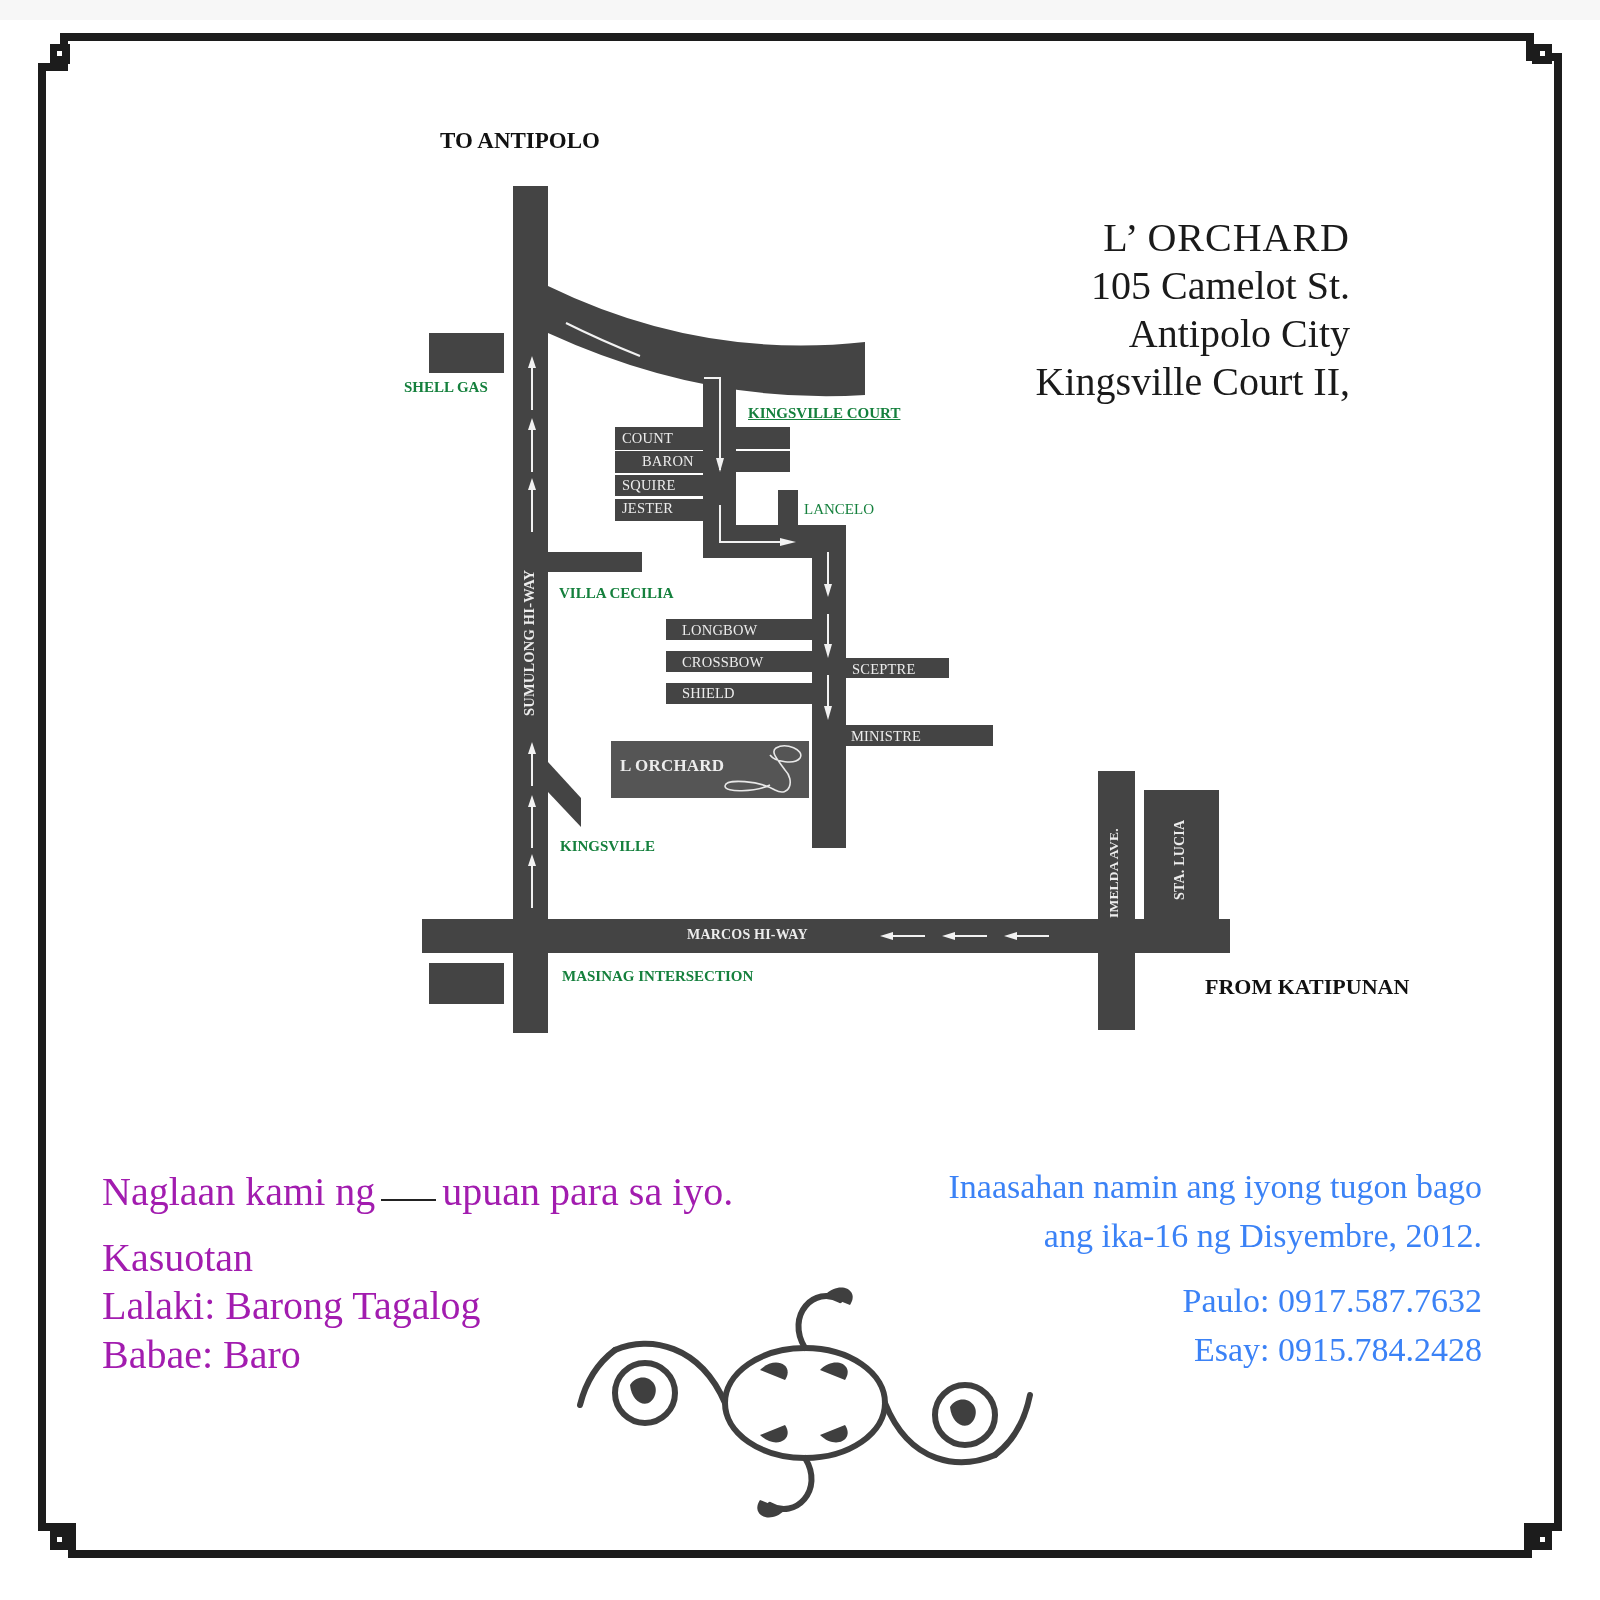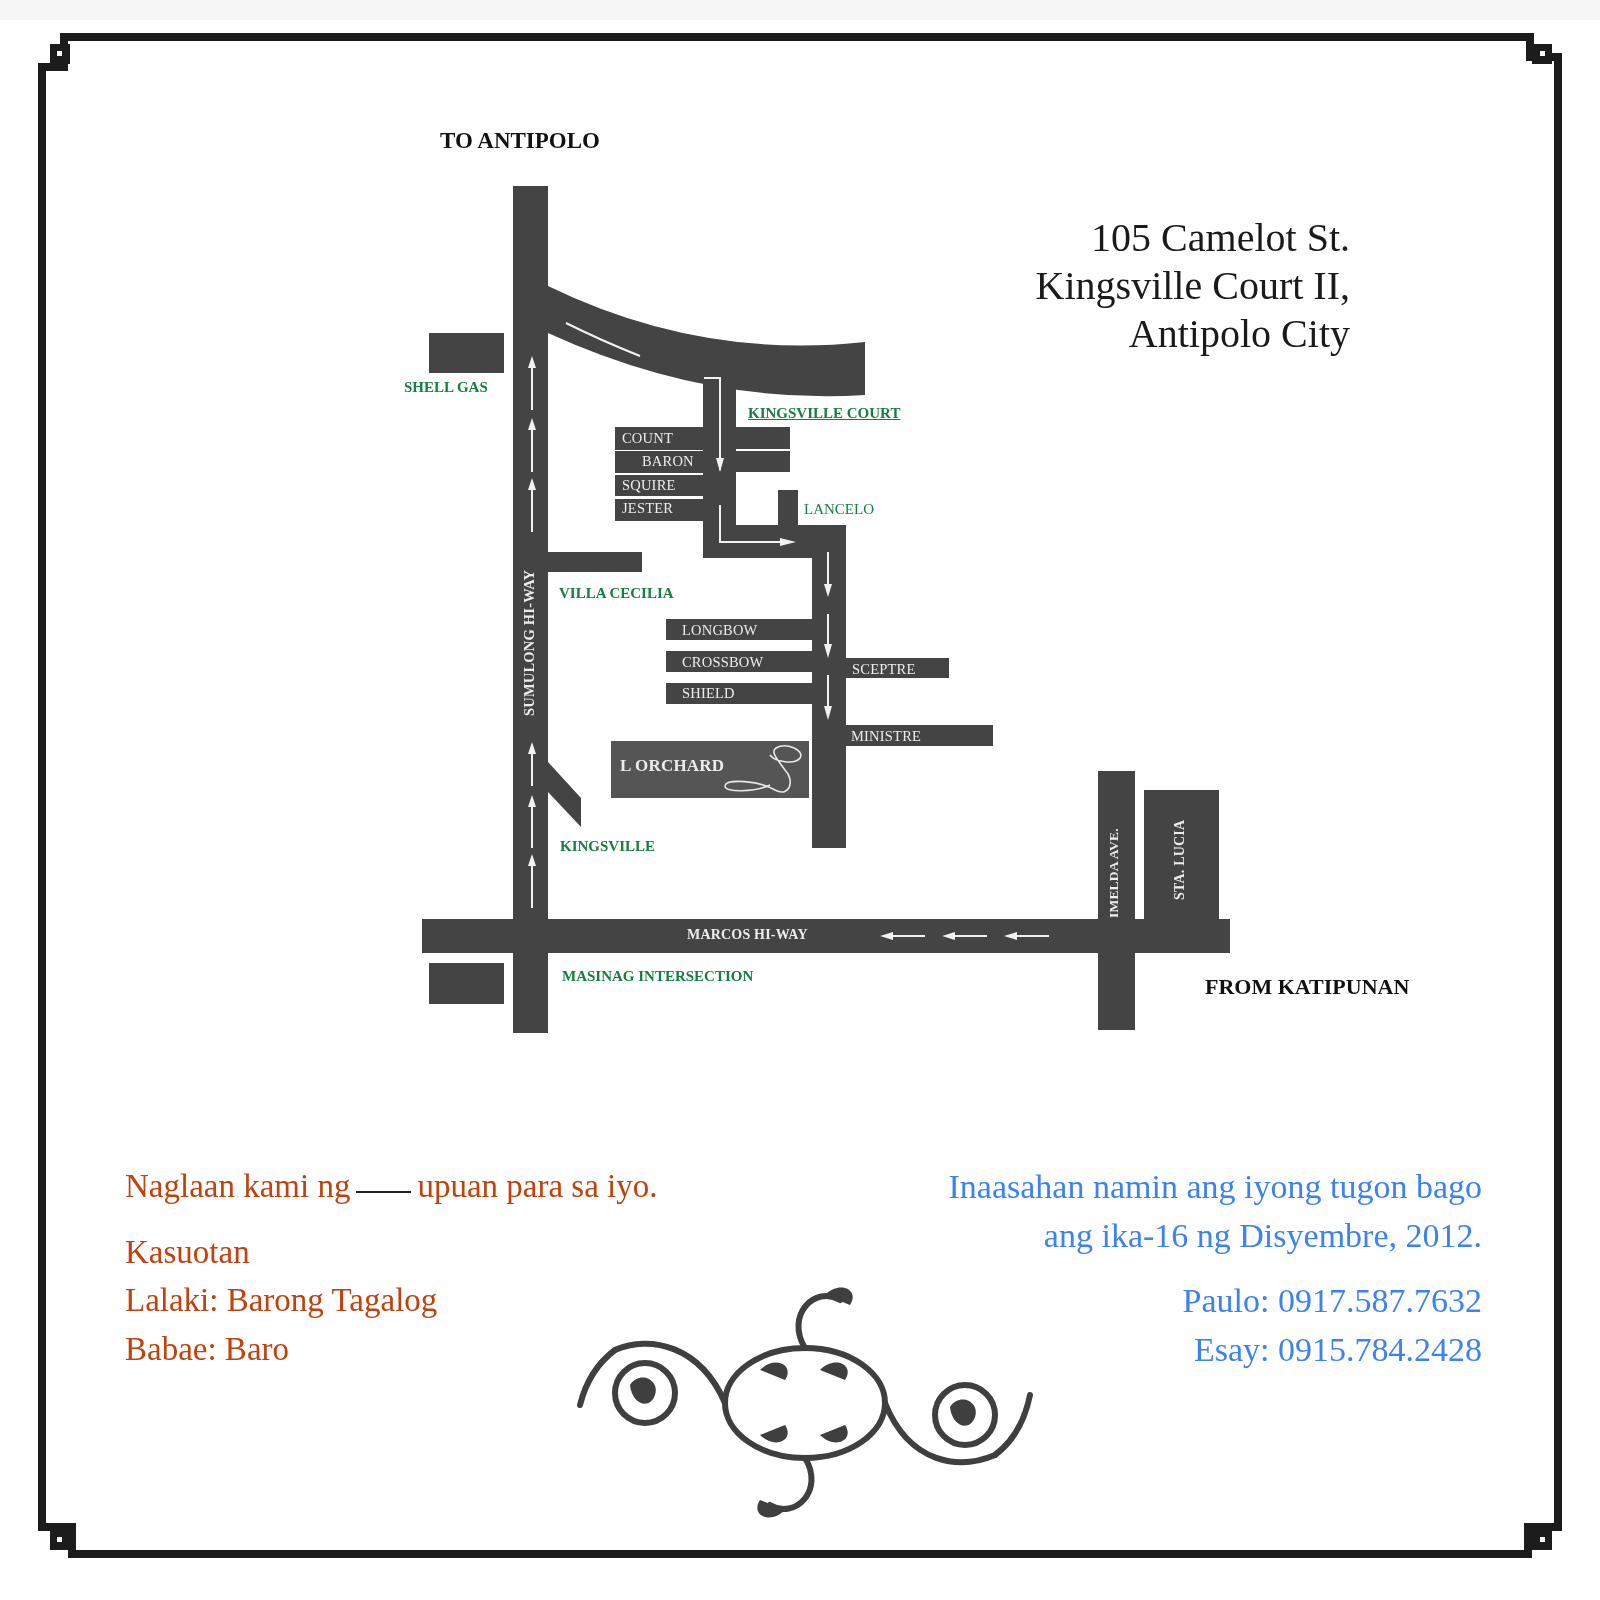--- a/index.html
+++ b/index.html
@@ -7,21 +7,21 @@
   .topstrip{position:absolute;left:0;top:0;width:1600px;height:20px;background:#f7f7f7;}
   .frame{position:absolute;left:0;top:0;width:1600px;height:1600px;}
   .map{position:absolute;left:0;top:0;width:1600px;height:1600px;}
   .lbl{position:absolute;white-space:nowrap;font-weight:bold;font-family:"Liberation Serif","DejaVu Serif",serif;}
   .road-lbl{position:absolute;white-space:nowrap;color:#ececec;font-family:"Liberation Serif","DejaVu Serif",serif;font-size:14.5px;letter-spacing:0.2px;}
   .dark-lbl{font-size:15px;color:#15803d;}
   .big-lbl{font-size:23px;color:#111;}
   .addr{position:absolute;right:250px;top:214px;text-align:right;font-family:"Liberation Serif","DejaVu Serif",serif;font-size:40px;line-height:48px;color:#1a1a1a;}
   .addr div{white-space:nowrap;}
   .addr .title{letter-spacing:1px;}
-  .left-text{position:absolute;left:125px;font-size:33px;color:#c2410c;white-space:nowrap;}
+  .left-text{position:absolute;left:102px;font-size:40px;color:#a21caf;white-space:nowrap;}
   .right-text{position:absolute;right:118px;font-size:34px;color:#3b82f6;white-space:nowrap;text-align:right;}
   .blank{display:inline-block;width:55px;border-bottom:2px solid #222;margin:0 6px;vertical-align:4px;height:0;}
   .rot{transform-origin:left top;}
   .ornament{position:absolute;left:570px;top:1275px;width:470px;height:255px;}
 </style>
 </head>
 <body>
 
 <div class="topstrip"></div>
 
@@ -152,23 +152,24 @@
 <div class="road-lbl" style="left:852px;top:661px;">SCEPTRE</div>
 <div class="road-lbl" style="left:851px;top:728px;">MINISTRE</div>
 <div class="road-lbl" style="left:687px;top:927px;font-weight:bold;font-size:14px;">MARCOS HI-WAY</div>
 <div class="road-lbl" style="left:620px;top:756px;font-weight:bold;font-size:17px;">L ORCHARD</div>
 
 <div class="road-lbl rot" style="left:521px;top:716px;transform:rotate(-90deg);font-weight:bold;font-size:14.5px;">SUMULONG HI-WAY</div>
 <div class="road-lbl rot" style="left:1106px;top:918px;transform:rotate(-90deg);font-weight:bold;font-size:13.5px;">IMELDA AVE.</div>
 <div class="road-lbl rot" style="left:1172px;top:900px;transform:rotate(-90deg);font-weight:bold;font-size:14px;">STA. LUCIA</div>
 
 <div class="addr">
+  <div class="title">L’ ORCHARD</div>
   <div>105 Camelot St.</div>
+  <div>Antipolo City</div>
   <div>Kingsville Court II,</div>
-  <div>Antipolo City</div>
 </div>
 
 <div class="left-text" style="top:1168px;">
   <span>Naglaan kami ng</span><span class="blank"></span><span>upuan para sa iyo.</span>
 </div>
 <div class="left-text" style="top:1234px;">Kasuotan</div>
 <div class="left-text" style="top:1282px;">Lalaki: Barong Tagalog</div>
 <div class="left-text" style="top:1331px;">Babae: Baro</div>
 
 <div class="right-text" style="top:1168px;">Inaasahan namin ang iyong tugon bago</div>

